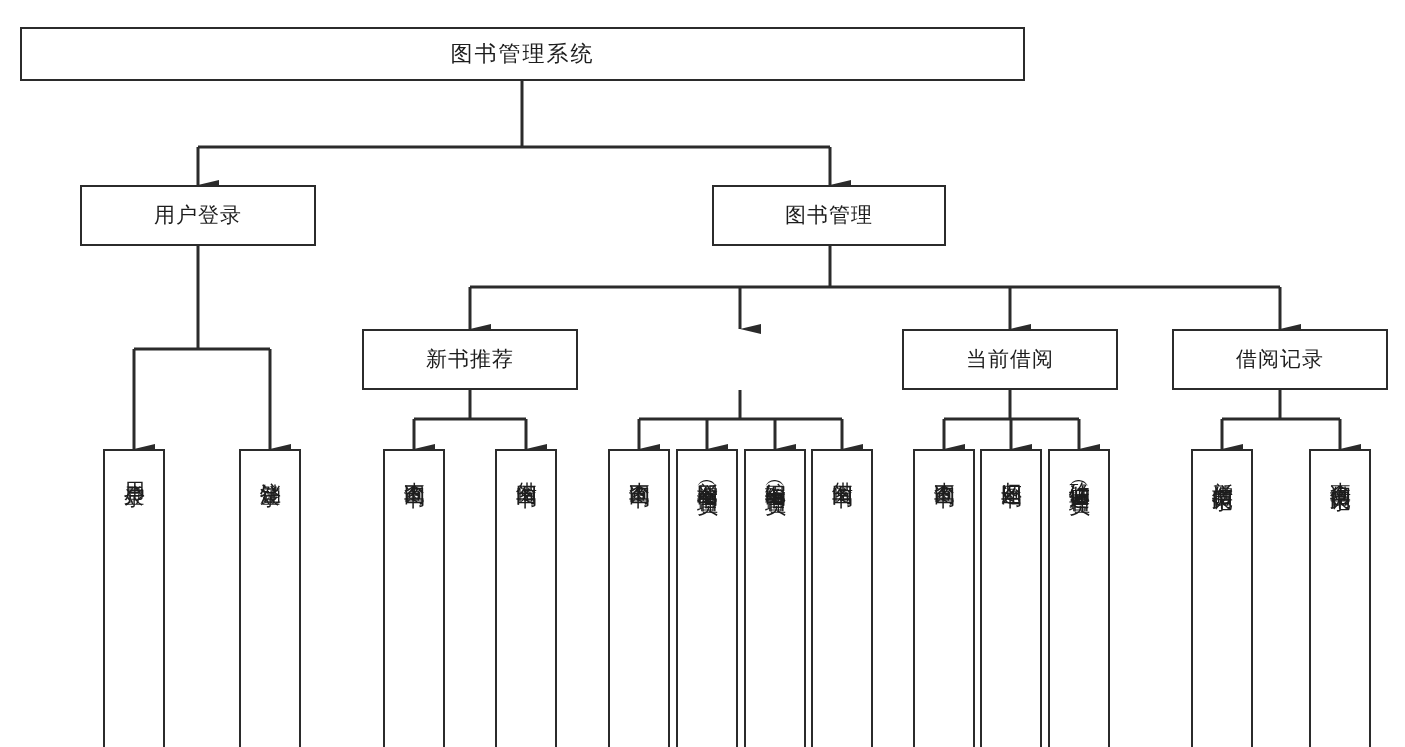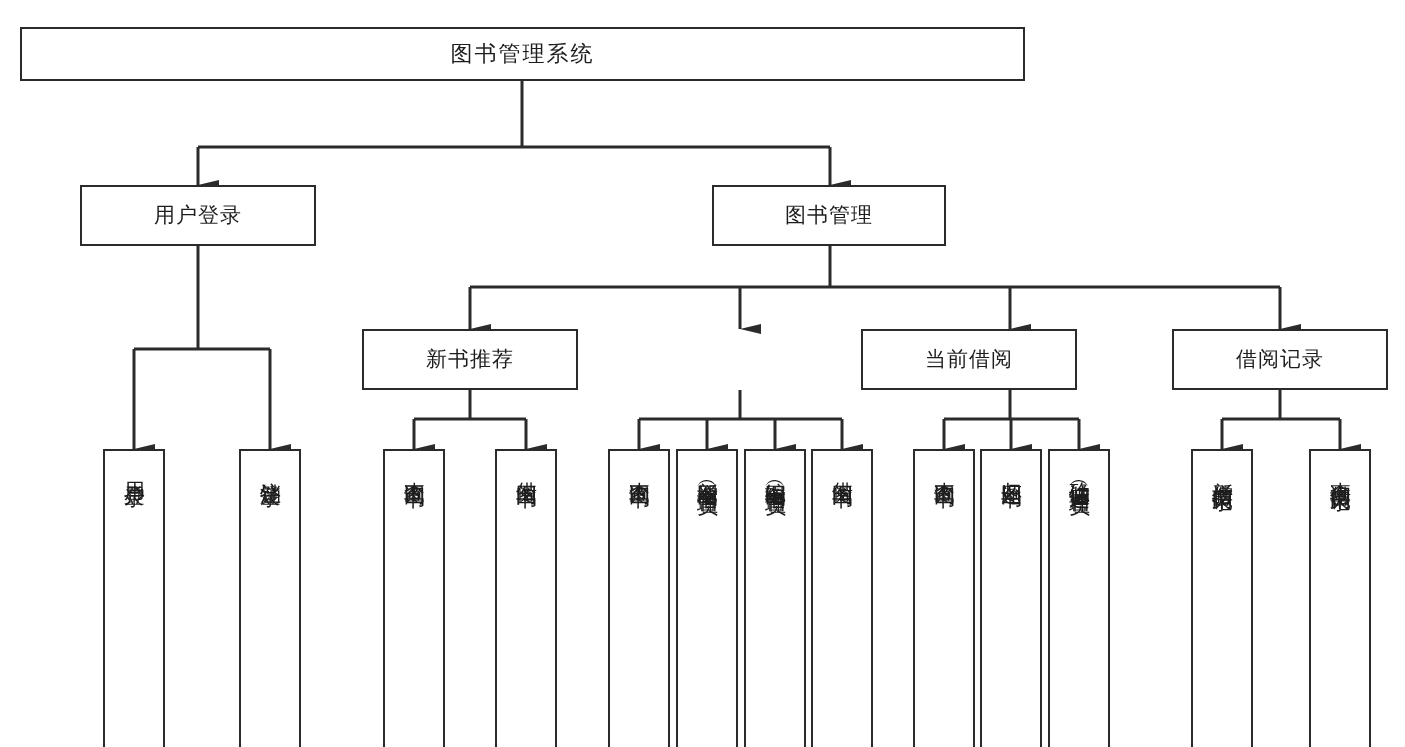--- a/index.html
+++ b/index.html
@@ -117,21 +117,21 @@
   <div class="node h-text" style="left:80px;top:171px;width:236px;height:61px;">
     <span>用户登录</span>
   </div>
   <div class="node h-text" style="left:362px;top:315px;width:216px;height:61px;">
     <span>新书推荐</span>
   </div>
 
   <div class="node h-text" style="left:712px;top:171px;width:234px;height:61px;">
     <span>图书管理</span>
   </div>
-  <div class="node h-text" style="left:861px;top:315px;width:216px;height:61px;">
+  <div class="node h-text" style="left:902px;top:315px;width:216px;height:61px;">
     <span>当前借阅</span>
   </div>
   <div class="node h-text" style="left:1172px;top:315px;width:216px;height:61px;">
     <span>借阅记录</span>
   </div>
 
   <div class="node leaf" style="left:103px;top:435px;width:62px;height:300px;">
     <span class="vlabel">用户登录</span>
   </div>
   <div class="node leaf" style="left:239px;top:435px;width:62px;height:300px;">

